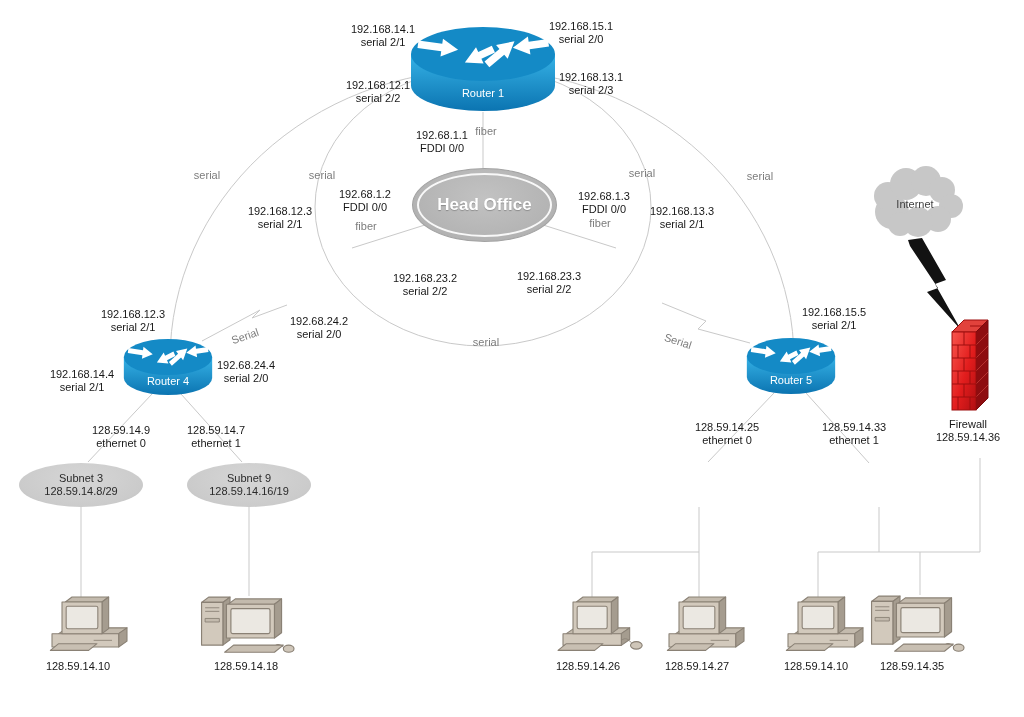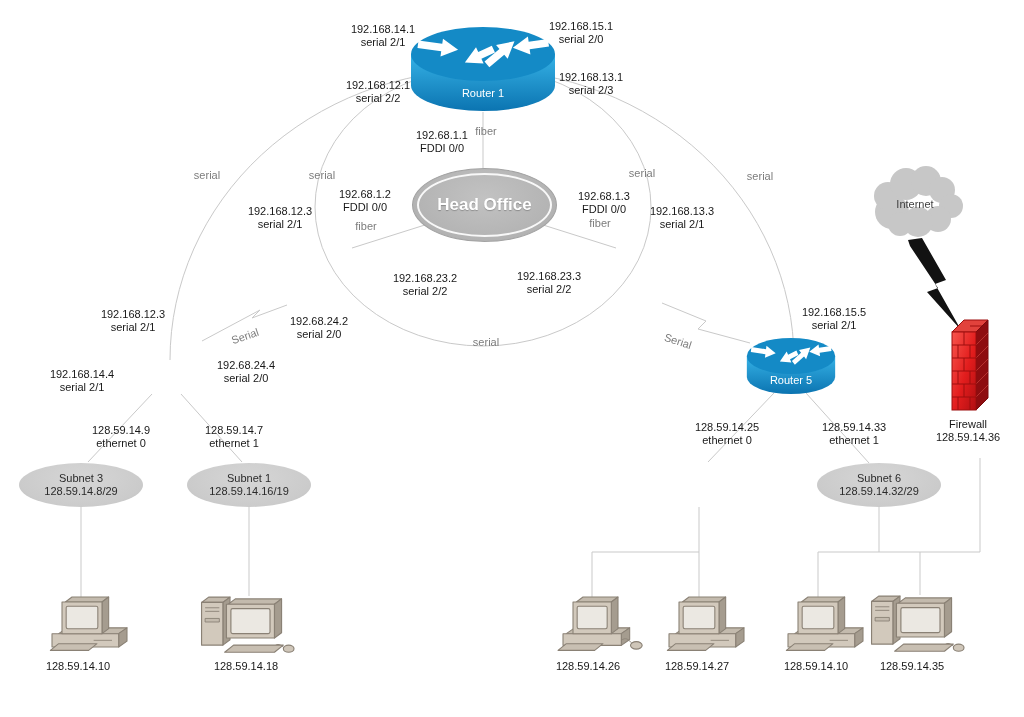--- a/index.html
+++ b/index.html
@@ -143,20 +143,26 @@
     </g>
     <polygon points="908,240 922,238 946,280 935,284 961,330 927,292 938,288 910,246" fill="#121212"></polygon>
   </svg>
 
   <div class="node" style="left:408px;top:24px;width:150px;height:90px">
     <svg viewBox="0 0 100 60" preserveAspectRatio="none">
         <use href="#g-router"></use>
       </svg>
     <span class="rname">Router 1</span>
   </div>
+  <div class="node" style="left:122px;top:337px;width:92px;height:60px">
+    <svg viewBox="0 0 100 60" preserveAspectRatio="none">
+        <use href="#g-router"></use>
+      </svg>
+    <span class="rname">Router 4</span>
+  </div>
   <div class="node" style="left:745px;top:336px;width:92px;height:60px">
     <svg viewBox="0 0 100 60" preserveAspectRatio="none">
         <use href="#g-router"></use>
       </svg>
     <span class="rname">Router 5</span>
   </div>
 
   <div class="node" style="left:866px;top:162px;width:98px;height:80px">
     <svg viewBox="0 0 98 80">
         <use href="#g-cloud"></use>
@@ -176,26 +182,22 @@
   <div class="iplabel" style="left:968px;top:431px">
     <span>Firewall</span>
     <span>128.59.14.36</span>
   </div>
 
   <div class="node subnet" style="left:19px;top:463px">
     <span>Subnet 3</span>
     <span>128.59.14.8/29</span>
   </div>
   <div class="node subnet" style="left:187px;top:463px">
-    <span>Subnet 1</span>
+    <span>Subnet 9</span>
     <span>128.59.14.16/19</span>
-  </div>
-  <div class="node subnet" style="left:817px;top:463px">
-    <span>Subnet 6</span>
-    <span>128.59.14.32/29</span>
   </div>
 
   <div class="node" style="left:43px;top:592px;width:88px;height:60px">
     <svg viewBox="0 0 100 72">
         <use href="#g-desktop"></use>
       </svg>
   </div>
   <div class="node" style="left:196px;top:590px;width:100px;height:64px">
     <svg viewBox="0 0 112 72">
         <use href="#g-workstation"></use>
@@ -286,21 +288,21 @@
       <span>serial 2/0</span>
     </div>
   <div class="iplabel" style="left:82px;top:381px">
       <span>192.168.14.4</span>
       <span>serial 2/1</span>
     </div>
   <div class="iplabel" style="left:121px;top:437px">
       <span>128.59.14.9</span>
       <span>ethernet 0</span>
     </div>
-  <div class="iplabel" style="left:234px;top:437px">
+  <div class="iplabel" style="left:216px;top:437px">
       <span>128.59.14.7</span>
       <span>ethernet 1</span>
     </div>
   <div class="iplabel" style="left:834px;top:319px">
       <span>192.168.15.5</span>
       <span>serial 2/1</span>
     </div>
   <div class="iplabel" style="left:727px;top:434px">
       <span>128.59.14.25</span>
       <span>ethernet 0</span>

